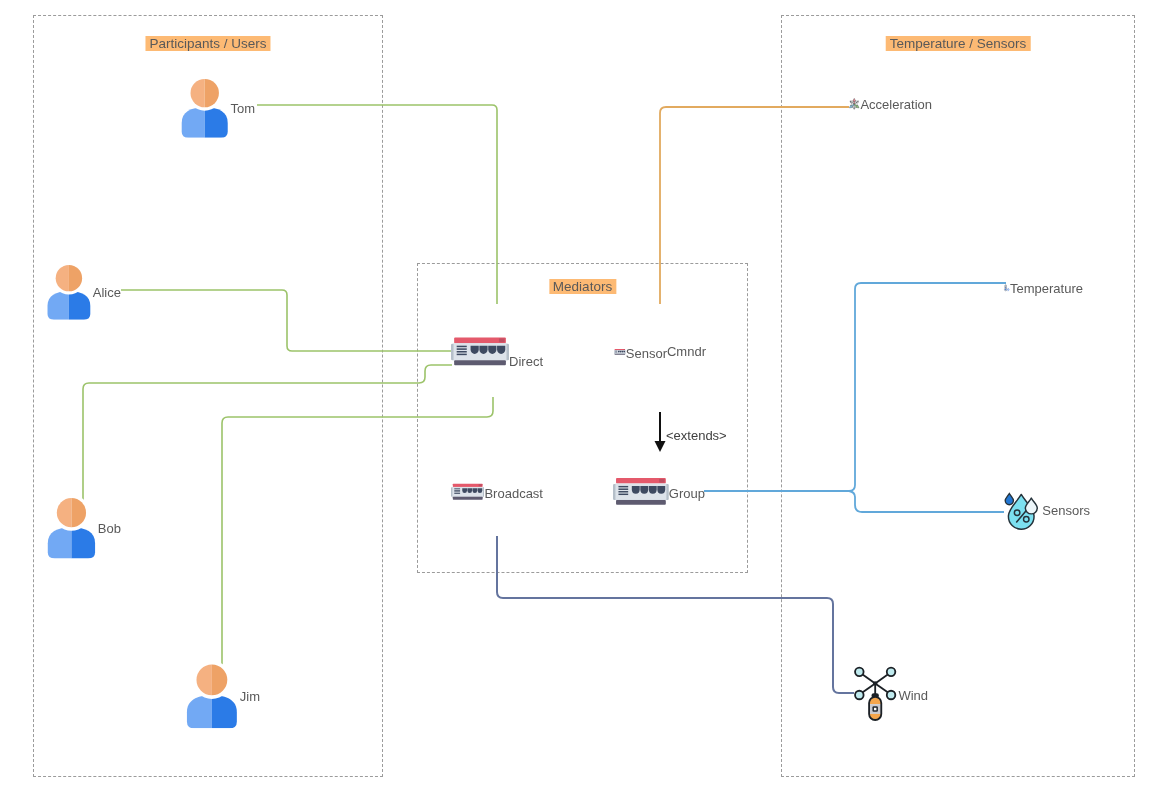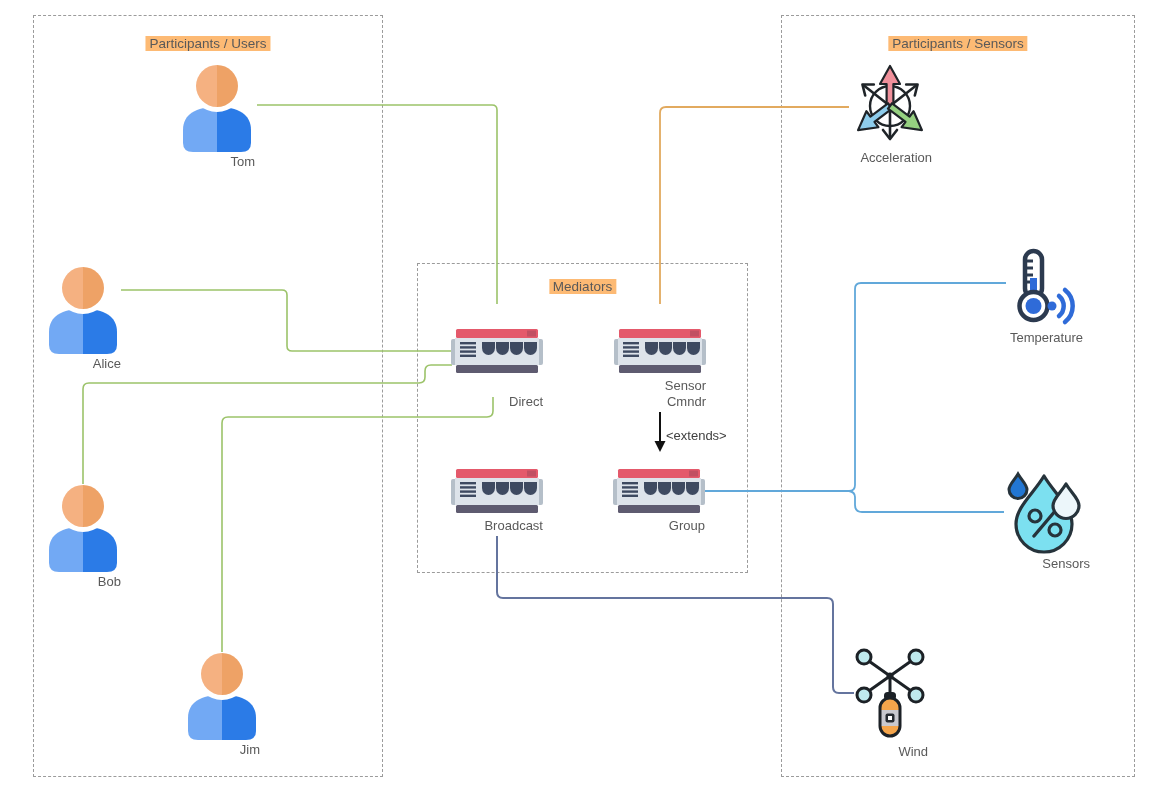--- a/index.html
+++ b/index.html
@@ -18,21 +18,21 @@
   }
   .gbox{position:absolute;border:1px dashed var(--box-border);box-sizing:border-box;}
   .gtitle{position:absolute;left:50%;transform:translateX(-50%);white-space:nowrap;
     font-size:13.5px;color:var(--label-text);background:#fdba74;padding:0 4px;}
   .wires{position:absolute;left:0;top:0;width:1170px;height:798px;z-index:2;}
   .wires path{fill:none;}
   .e-user{stroke:var(--link-user);stroke-width:1.6;}
   .e-accel{stroke:var(--link-sensor-cmndr);stroke-width:1.8;}
   .e-group{stroke:var(--link-group);stroke-width:1.8;}
   .e-bcast{stroke:var(--link-broadcast);stroke-width:2;}
-  .node{position:absolute;z-index:3;display:flex;flex-direction:column;align-items:flex-end;}
+  .node{position:absolute;z-index:3;display:flex;flex-direction:row;align-items:center;}
   .node svg{display:block;}
   .nlabel{margin-top:2px;font-size:13px;line-height:16px;color:var(--label-text);
     white-space:nowrap;text-align:center;}
   .ext-label{position:absolute;z-index:3;font-size:13px;color:#3f3f3f;white-space:nowrap;}
   .symdefs{position:absolute;width:0;height:0;overflow:hidden;}
 </style>
 </head>
 <body>
 
 <svg class="symdefs" xmlns="http://www.w3.org/2000/svg" aria-hidden="true">
@@ -155,21 +155,21 @@
 
 <div class="canvas">
 
   <div class="gbox" style="left:33px;top:15px;width:350px;height:762px;">
     <div class="gtitle" style="top:20px;">Participants / Users</div>
   </div>
   <div class="gbox" style="left:417px;top:263px;width:331px;height:310px;">
     <div class="gtitle" style="top:15px;">Mediators</div>
   </div>
   <div class="gbox" style="left:781px;top:15px;width:354px;height:762px;">
-    <div class="gtitle" style="top:20px;">Participants / Sensors</div>
+    <div class="gtitle" style="top:20px;">Temperature / Sensors</div>
   </div>
 
   <svg class="wires" xmlns="http://www.w3.org/2000/svg">
     <path class="e-user" d="M257,105 H492 Q497,105 497,110 V304"></path>
     <path class="e-user" d="M121,290 H282 Q287,290 287,295 V346 Q287,351 292,351 H452"></path>
     <path class="e-user" d="M83,503 V389 Q83,383 89,383 H419 Q425,383 425,377 V371 Q425,365 431,365 H452"></path>
     <path class="e-user" d="M222,673 V423 Q222,417 228,417 H487 Q493,417 493,411 V397"></path>
     <path class="e-accel" d="M660,304 V113 Q660,107 666,107 H849"></path>
     <path class="e-group" d="M704,491 H849 Q855,491 855,485 V289 Q855,283 861,283 H1006"></path>
     <path class="e-group" d="M704,491 H849 Q855,492 855,497 V505 Q855,512 862,512 H1004"></path>
@@ -180,21 +180,21 @@
     </g>
   </svg>
   <div class="ext-label" style="left:666px;top:428px;">&lt;extends&gt;</div>
 
   <div class="node" style="left:179px;top:64px;width:76px;">
     <svg width="76" height="88">
         <use href="#sym-person"></use>
       </svg>
     <div class="nlabel">Tom</div>
   </div>
-  <div class="node" style="left:45px;top:266px;width:76px;">
+  <div class="node" style="left:45px;top:248px;width:76px;">
     <svg width="76" height="88">
         <use href="#sym-person"></use>
       </svg>
     <div class="nlabel">Alice</div>
   </div>
   <div class="node" style="left:45px;top:484px;width:76px;">
     <svg width="76" height="88">
         <use href="#sym-person"></use>
       </svg>
     <div class="nlabel">Bob</div>

